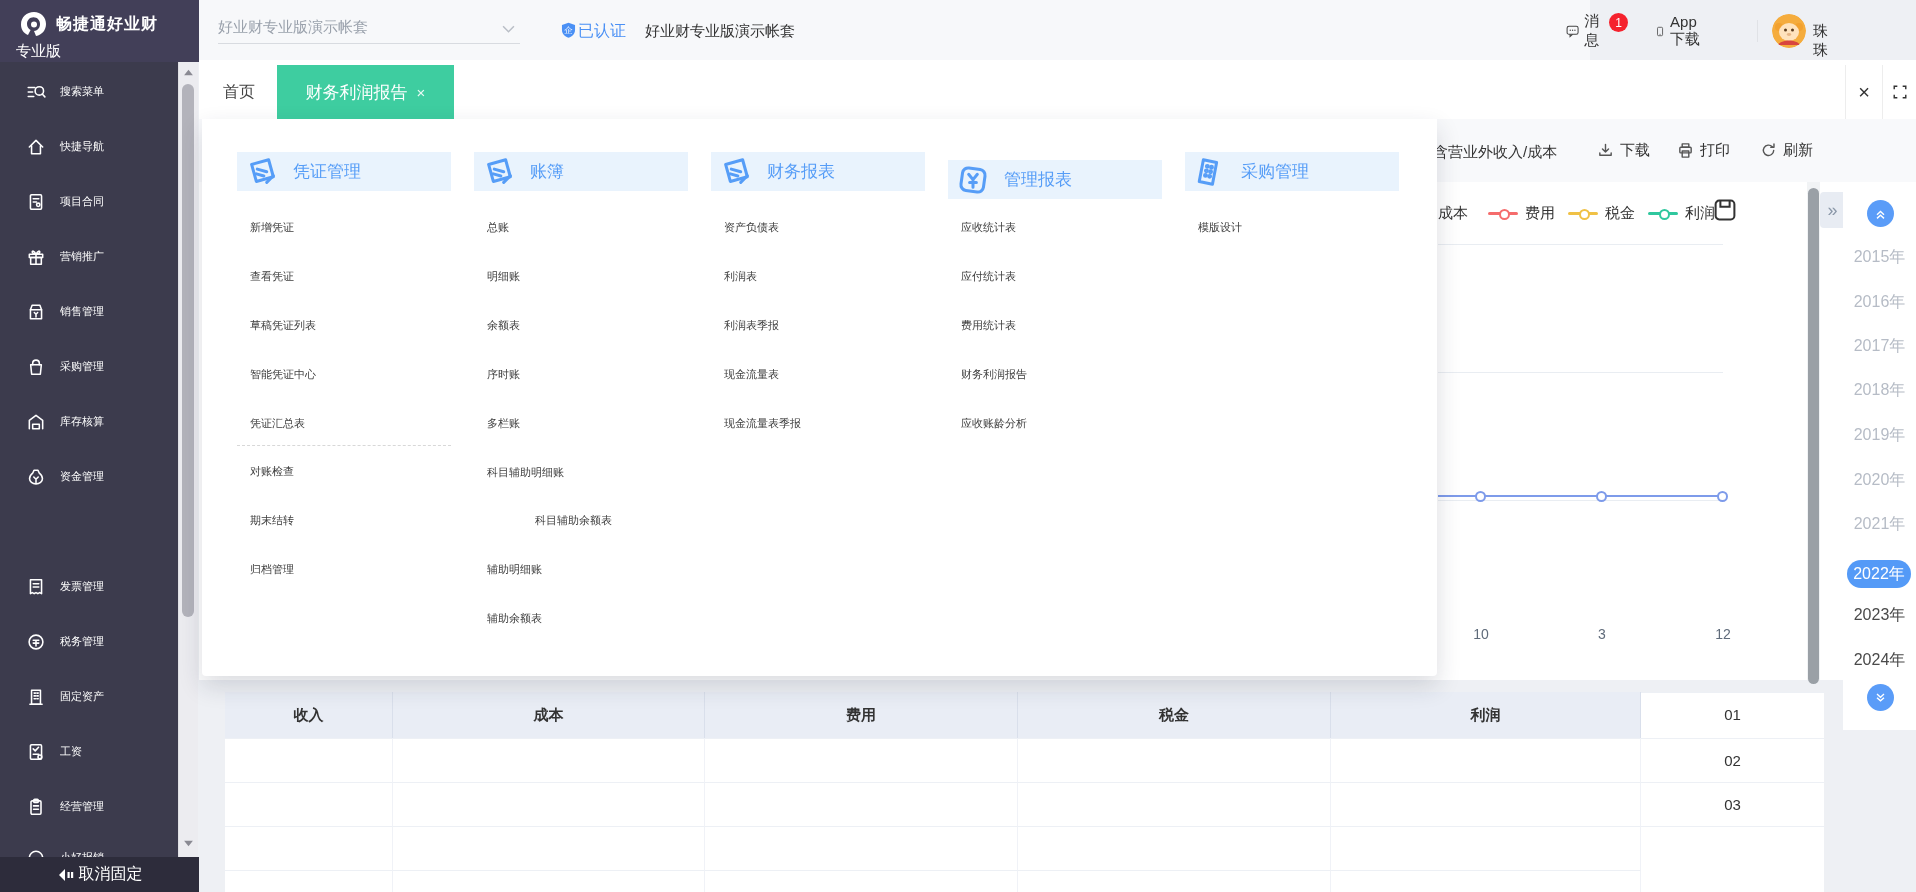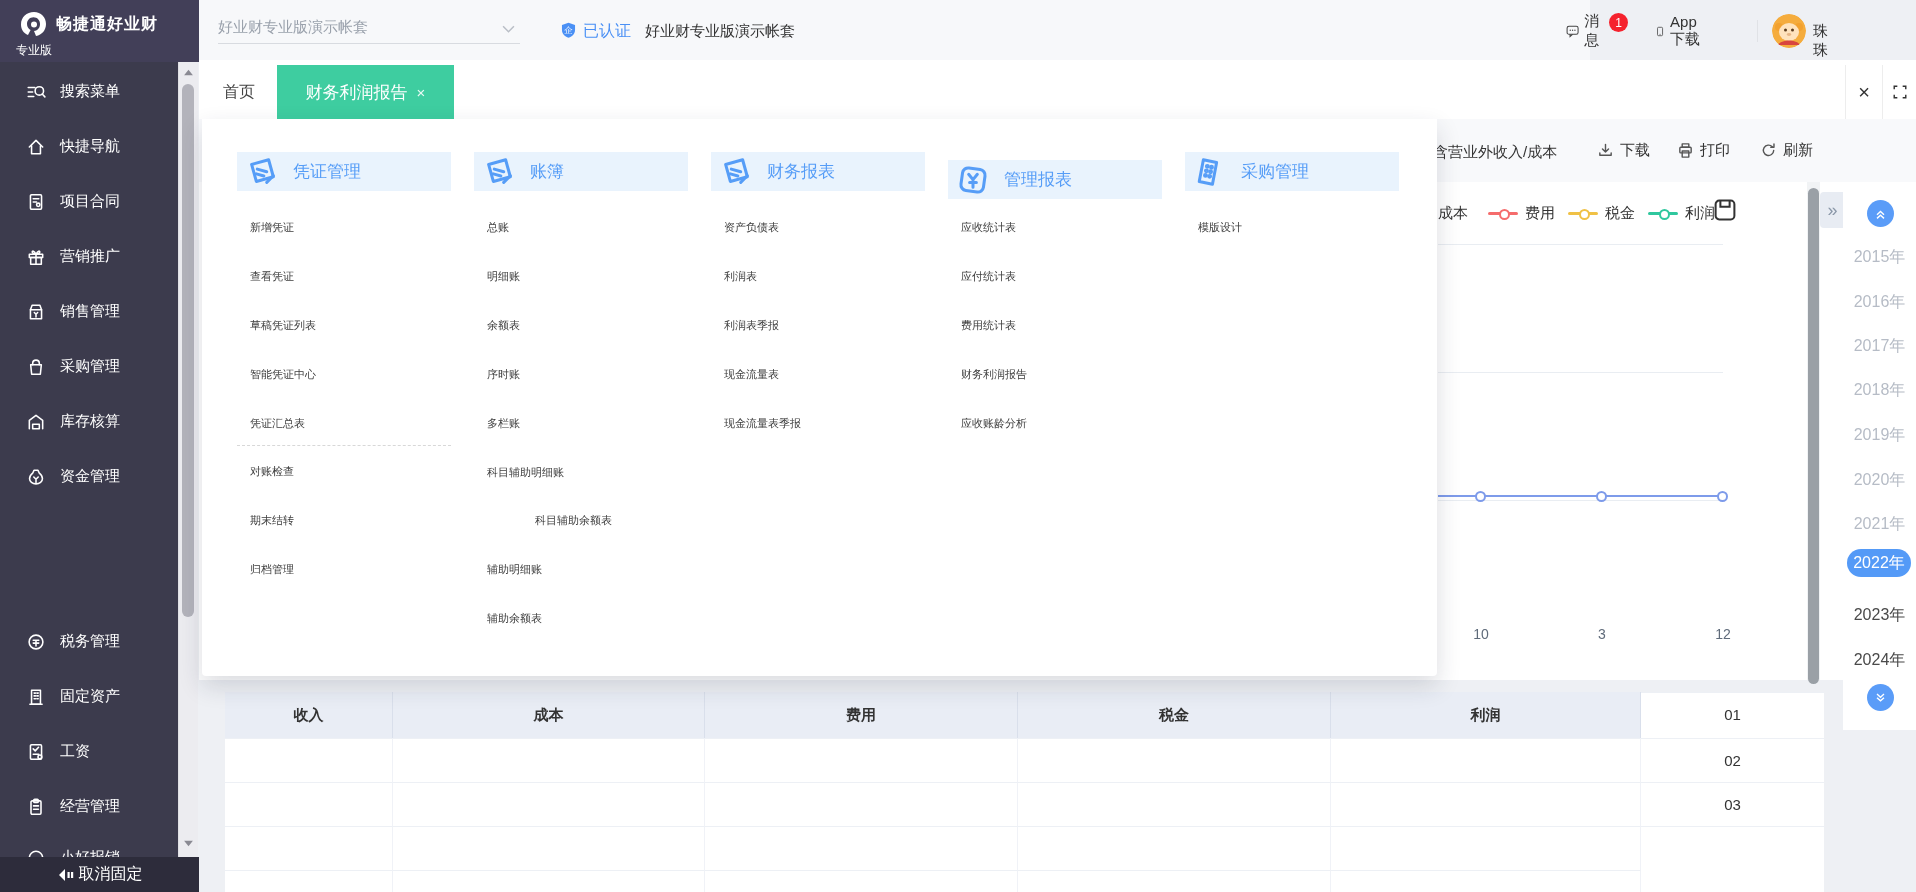--- a/index.html
+++ b/index.html
@@ -8,21 +8,21 @@
   .abs{position:absolute;}
   .ctr{display:flex;align-items:center;justify-content:center;}
   .row{display:flex;align-items:center;}
   svg{display:block;}
   .sic{stroke:#fff;fill:none;stroke-width:1.4;stroke-linecap:round;stroke-linejoin:round;}
   .mic{stroke:#569df7;fill:none;stroke-width:1.6;stroke-linecap:round;stroke-linejoin:round;}
   .tic{stroke:#555;fill:none;stroke-width:1.5;stroke-linecap:round;stroke-linejoin:round;}
   
   #sidebar{left:0;top:0;width:178px;height:892px;background:#3c3b4d;}
   #logoblock{left:0;top:0;width:199px;height:62px;background:#423f58;z-index:30;}
-  .sbitem{position:absolute;left:0;width:210px;height:55px;display:flex;align-items:center;color:#fff;font-size:15px;cursor:pointer;}
+  .sbitem{position:absolute;left:0;width:210px;height:55px;display:flex;align-items:center;color:#fff;font-size:11px;cursor:pointer;}
   .sbitem .ic{margin-left:26px;margin-right:14px;}
   .sbitem.sel{background:#1c7ef7;}
   #sbscroll{left:178px;top:62px;width:19px;height:795px;background:#ececf0;border-left:1px solid #e0e0e4;}
   #pinbar{left:0;top:857px;width:199px;height:35px;background:#2d2c3b;color:#fff;font-size:16px;z-index:40;}
   
   #topbar{left:199px;top:0;width:1391px;height:60px;background:#f7f8fa;}
   #tabbar{left:199px;top:60px;width:1717px;height:59px;background:#ffffff;}
   .tab-active{background:#3ecda0;color:#fff;}
   
   #megapanel{left:202px;top:119px;width:1235px;height:557px;background:#fff;z-index:20;
@@ -66,21 +66,21 @@
       <svg class="abs" style="left:284px;top:11px;" width="13" height="8" viewBox="0 0 12 7">
           <path d="M1 1l5 5 5-5" stroke="#b9bec6" stroke-width="1.4" fill="none"></path>
         </svg>
       <div class="abs" style="left:0;top:29px;width:302px;height:0;border-top:1px solid #d8dbe0;"></div>
     </div>
     <div class="abs row" style="left:360px;top:19px;height:24px;">
       <svg width="19" height="22" viewBox="0 0 18 18">
         <path d="M9 1.2l6.2 2v4.6c0 3.6-2.5 6.4-6.2 7.7-3.7-1.3-6.2-4.1-6.2-7.7V3.2z" fill="#4a90f5"></path>
         <text x="9" y="11.2" font-size="8" fill="#fff" text-anchor="middle">企</text>
       </svg>
-      <span style="margin-left:5px;color:#4a90f5;font-size:16px;">已认证</span>
+      <span style="color:#4a90f5;font-size:16px;">已认证</span>
     </div>
     <span class="abs" style="left:446px;top:22px;font-size:15px;color:#333;">好业财专业版演示帐套</span>
 
     <div class="abs row" style="left:1367px;top:18px;height:26px;cursor:pointer;">
       <svg width="19" height="18" viewBox="0 0 18 18">
         <rect x="1.5" y="2.5" width="15" height="11" rx="2.5" stroke="#444" fill="none" stroke-width="1.4"></rect>
         <path d="M5.5 13.5v3l3.4-3" stroke="#444" fill="none" stroke-width="1.4"></path>
         <circle cx="5.8" cy="8" r=".9" fill="#444"></circle>
           <circle cx="9" cy="8" r=".9" fill="#444"></circle>
           <circle cx="12.2" cy="8" r=".9" fill="#444"></circle>
@@ -207,21 +207,21 @@
           <path d="M4 8.8l4-3.6 4 3.6M4 13l4-3.6 4 3.6" stroke="#fff" stroke-width="1.6" fill="none"></path>
         </svg>
     </div>
     <div class="yr" style="top:61px;">2015年</div>
     <div class="yr" style="top:106px;">2016年</div>
     <div class="yr" style="top:150px;">2017年</div>
     <div class="yr" style="top:194px;">2018年</div>
     <div class="yr" style="top:239px;">2019年</div>
     <div class="yr" style="top:284px;">2020年</div>
     <div class="yr" style="top:328px;">2021年</div>
-    <div class="yr sel" style="top:367px;">2022年</div>
+    <div class="yr sel" style="top:378px;">2022年</div>
     <div class="yr dark" style="top:419px;">2023年</div>
     <div class="yr dark" style="top:464px;">2024年</div>
     <div class="ycirc" style="top:502px;">
       <svg width="15" height="14" viewBox="0 0 16 16">
           <path d="M4 3.5l4 3.6 4-3.6M4 7.7l4 3.6 4-3.6" stroke="#fff" stroke-width="1.6" fill="none"></path>
         </svg>
     </div>
   </div>
 
   <div class="abs" id="ftable">
@@ -411,20 +411,29 @@
     </div>
     <div class="sbitem" style="top:449px;">
       <span class="ic">
           <svg class="sic" width="20" height="20" viewBox="0 0 18 18">
             <path d="M7.2 3h3.6l1 2.2c1.8 1.4 3 3.4 3 5.4a5.8 4.6 0 11-11.6 0c0-2 1.2-4 3-5.4z"></path>
             <path d="M7 9l2 2 2-2M9 11v3"></path>
           </svg>
         </span>
       <span>资金管理</span>
     </div>
+    <div class="sbitem" style="top:559px;">
+      <span class="ic">
+          <svg class="sic" width="20" height="20" viewBox="0 0 18 18">
+            <path d="M4 2.5h10V15l-1.7-1-1.65 1-1.65-1-1.65 1L5.7 14 4 15z"></path>
+            <path d="M6.5 6h5M6.5 9h5"></path>
+          </svg>
+        </span>
+      <span>发票管理</span>
+    </div>
     <div class="sbitem" style="top:614px;">
       <span class="ic">
           <svg class="sic" width="20" height="20" viewBox="0 0 18 18">
             <circle cx="9" cy="9" r="6.2"></circle>
             <path d="M6.5 7.5h5M6.5 10h5M9 7.5v5"></path>
           </svg>
         </span>
       <span>税务管理</span>
     </div>
     <div class="sbitem" style="top:669px;">
@@ -475,21 +484,21 @@
         <path d="M1 1.5h8l-4 5z" fill="#8a8a93"></path>
       </svg>
   </div>
 
   <div class="abs row" id="logoblock">
     <svg class="abs" style="left:18px;top:9px;" width="32" height="32" viewBox="0 0 32 32">
       <path d="M16 3c7 0 12 5 12 12 0 6-4 11-10 12l-2-5c4-.6 6-3.4 6-7 0-4-2.7-6.8-6.5-6.8S9 11 9 15c0 2.8 1.4 4.8 3.6 5.9L10 26C5.6 24.2 3 20.1 3 15.4 3 8.2 8.6 3 16 3z" fill="#fff"></path>
       <circle cx="16" cy="15.5" r="3" fill="#fff"></circle>
     </svg>
     <span class="abs" style="left:56px;top:14px;font-size:16px;font-weight:bold;color:#fff;letter-spacing:1px;">畅捷通好业财</span>
-    <span class="abs" style="left:16px;top:42px;font-size:12px;color:#fff;">专业版</span>
+    <span class="abs" style="left:16px;top:42px;font-size:15px;color:#fff;">专业版</span>
   </div>
 
   <div class="abs ctr" id="pinbar">
     <svg width="18" height="16" viewBox="0 0 18 16" style="margin-right:4px;">
       <path d="M8 2L2 8l6 6z" fill="#fff"></path>
         <rect x="10.5" y="5" width="2.2" height="6" fill="#fff"></rect>
         <rect x="14" y="5" width="2.2" height="6" fill="#fff"></rect>
     </svg>
     <span>取消固定</span>
   </div>

